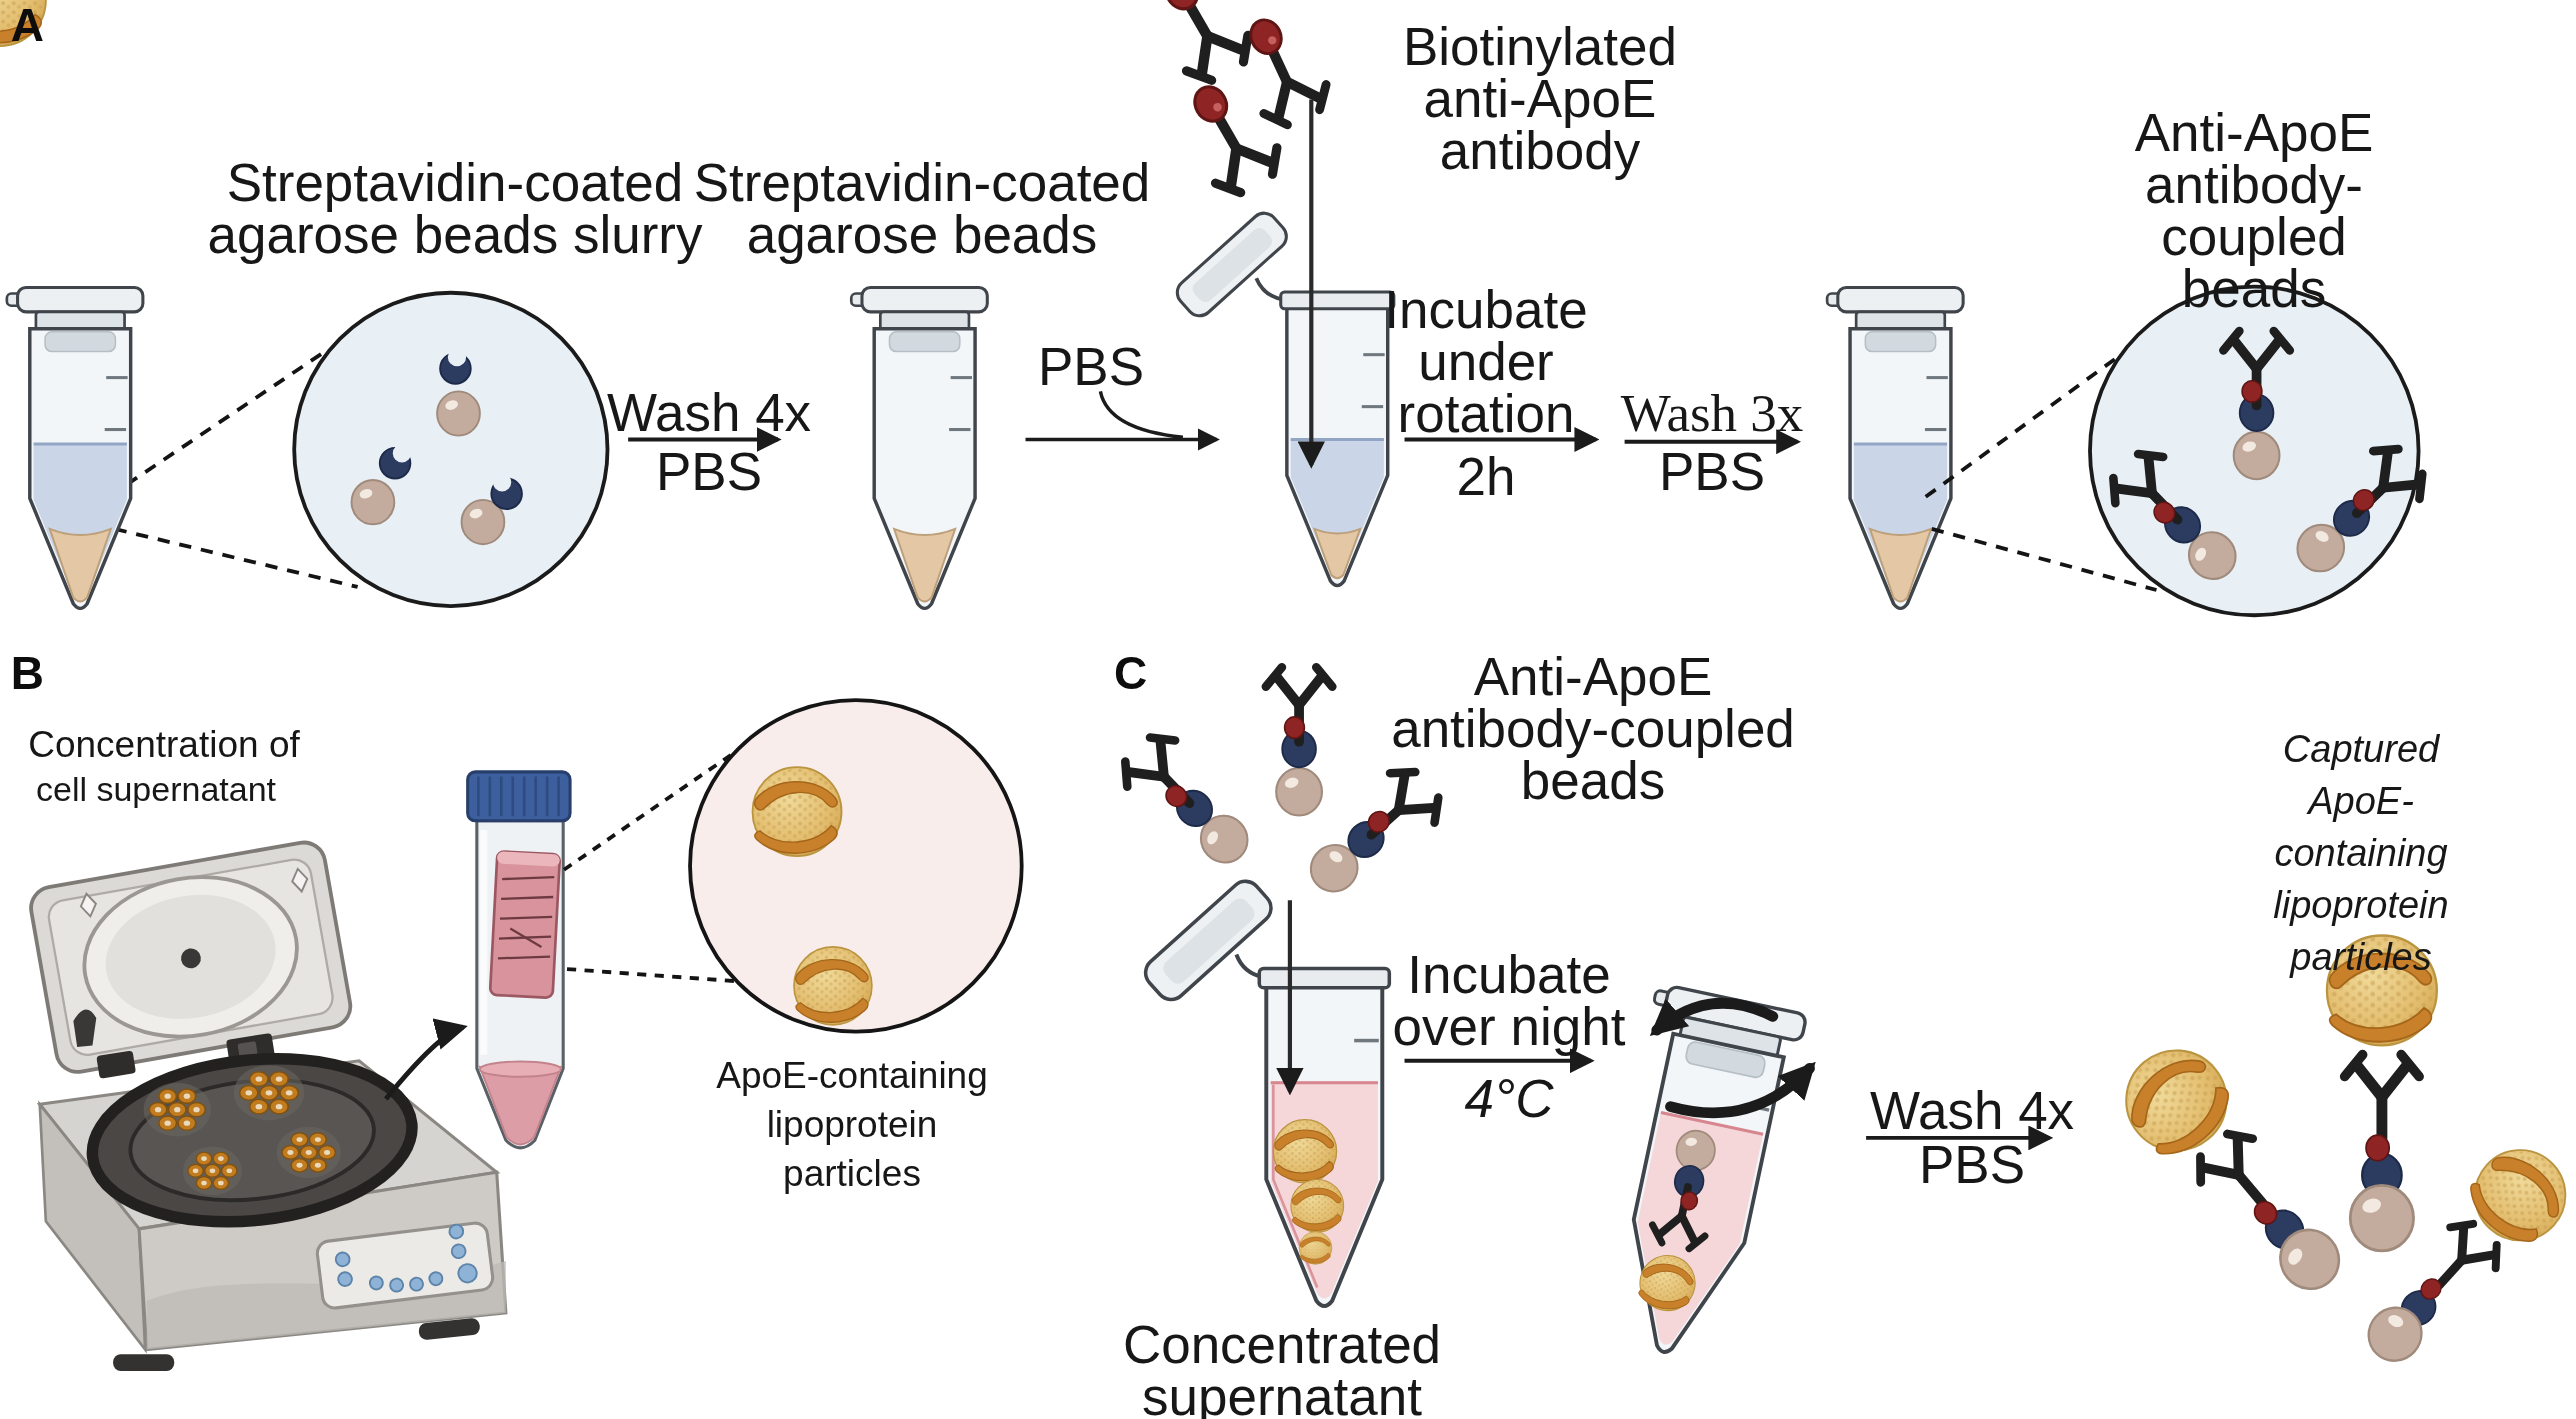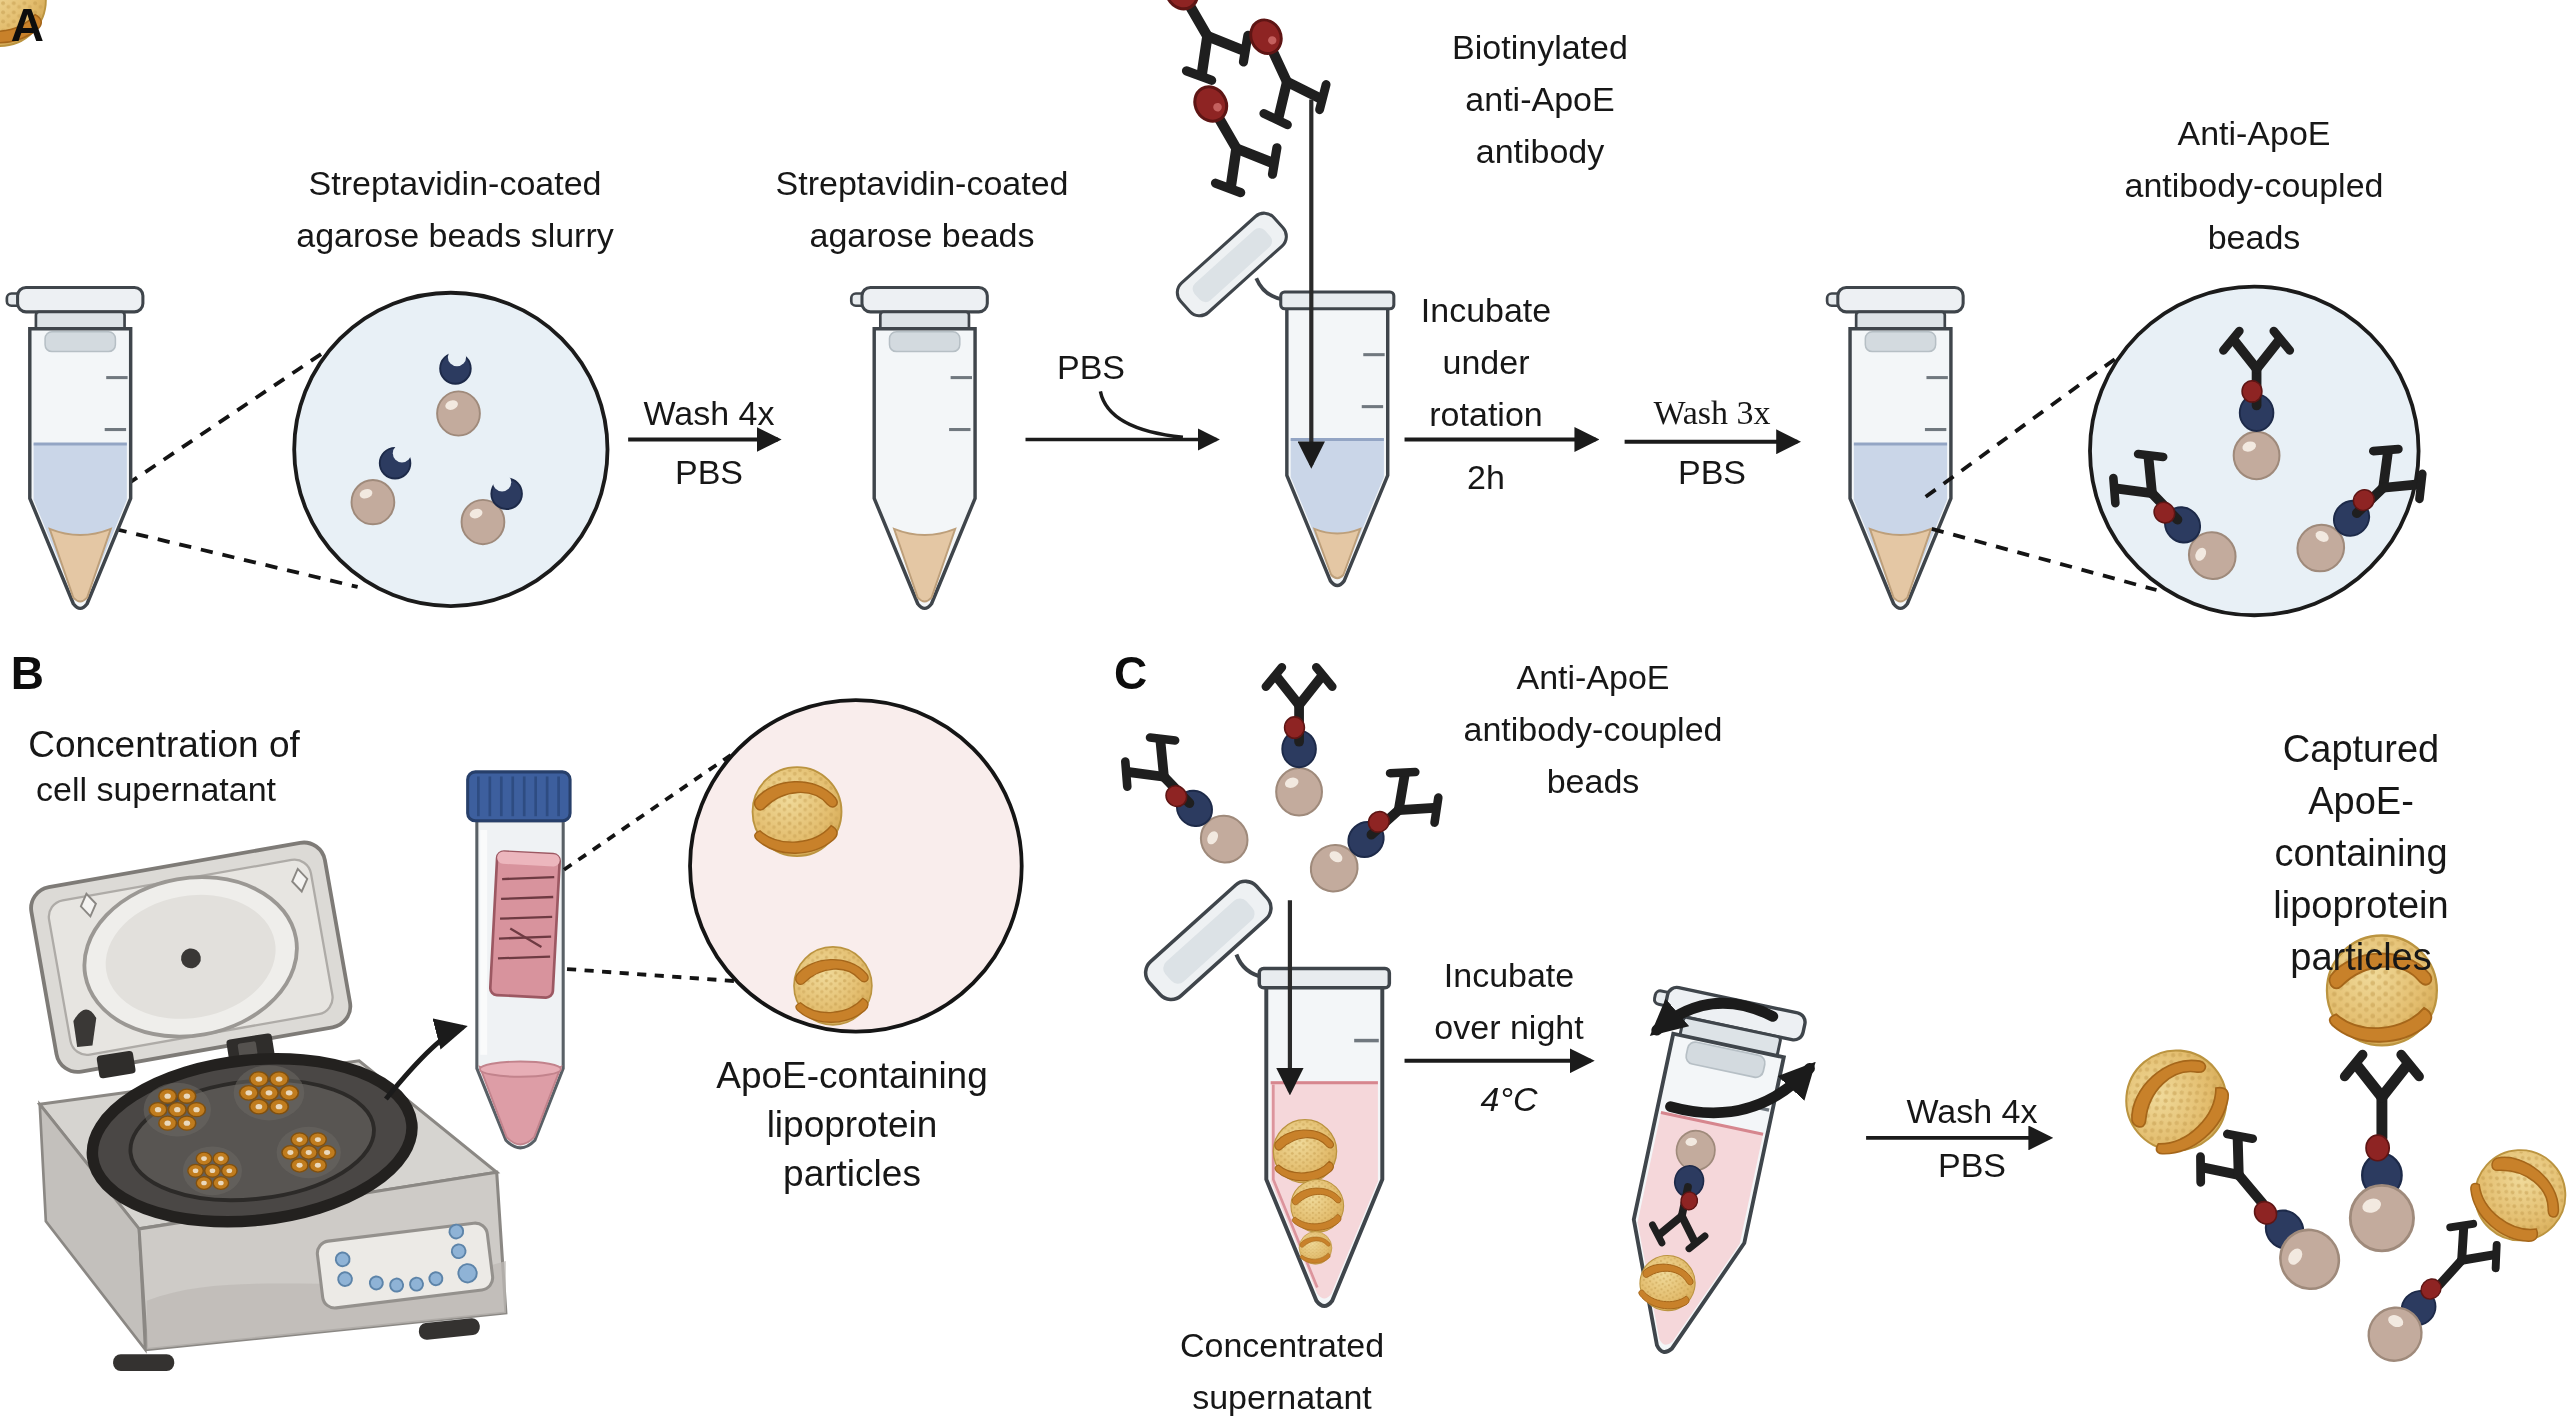--- a/index.html
+++ b/index.html
@@ -3,21 +3,21 @@
 <meta charset="utf-8">
 <style>
   html,body{margin:0;padding:0;background:#ffffff;}
   #stage{
     position:relative;width:2576px;height:1420px;background:#ffffff;overflow:hidden;
     font-family:"Liberation Sans", sans-serif;color:#171717;
   }
   #art{position:absolute;left:0;top:0;width:2576px;height:1420px;}
   .cap{
     position:absolute;transform:translateX(-50%);text-align:center;
-    white-space:pre-line;font-size:34px;line-height:52px;color:#171717;
+    white-space:pre-line;font-size:53px;line-height:52px;color:#171717;
   }
   .f49{font-size:37px;line-height:49px;}
   .f45{font-size:34px;line-height:44px;}
   .f50{font-size:38px;line-height:52px;}
   .letter{
     position:absolute;font-size:46px;font-weight:bold;color:#0d0d0d;line-height:46px;
   }
 </style>
 </head>
 <body>
@@ -437,18 +437,18 @@
   <div class="cap" style="left:1509px;top:949px;">Incubate
 over night</div>
   <div class="cap" style="left:1509px;top:1073px;font-style:italic;">4°C</div>
 
   <div class="cap" style="left:1282px;top:1319px;">Concentrated
 supernatant</div>
 
   <div class="cap" style="left:1972px;top:1085px;">Wash 4x</div>
   <div class="cap" style="left:1972px;top:1139px;">PBS</div>
 
-  <div class="cap f50" style="left:2361px;top:723px;">Captured
+  <div class="cap f50" style="left:2361px;top:723px;font-style:italic;">Captured
 ApoE-containing
 lipoprotein particles</div>
 
 </div>
 
 
 </body></html>

